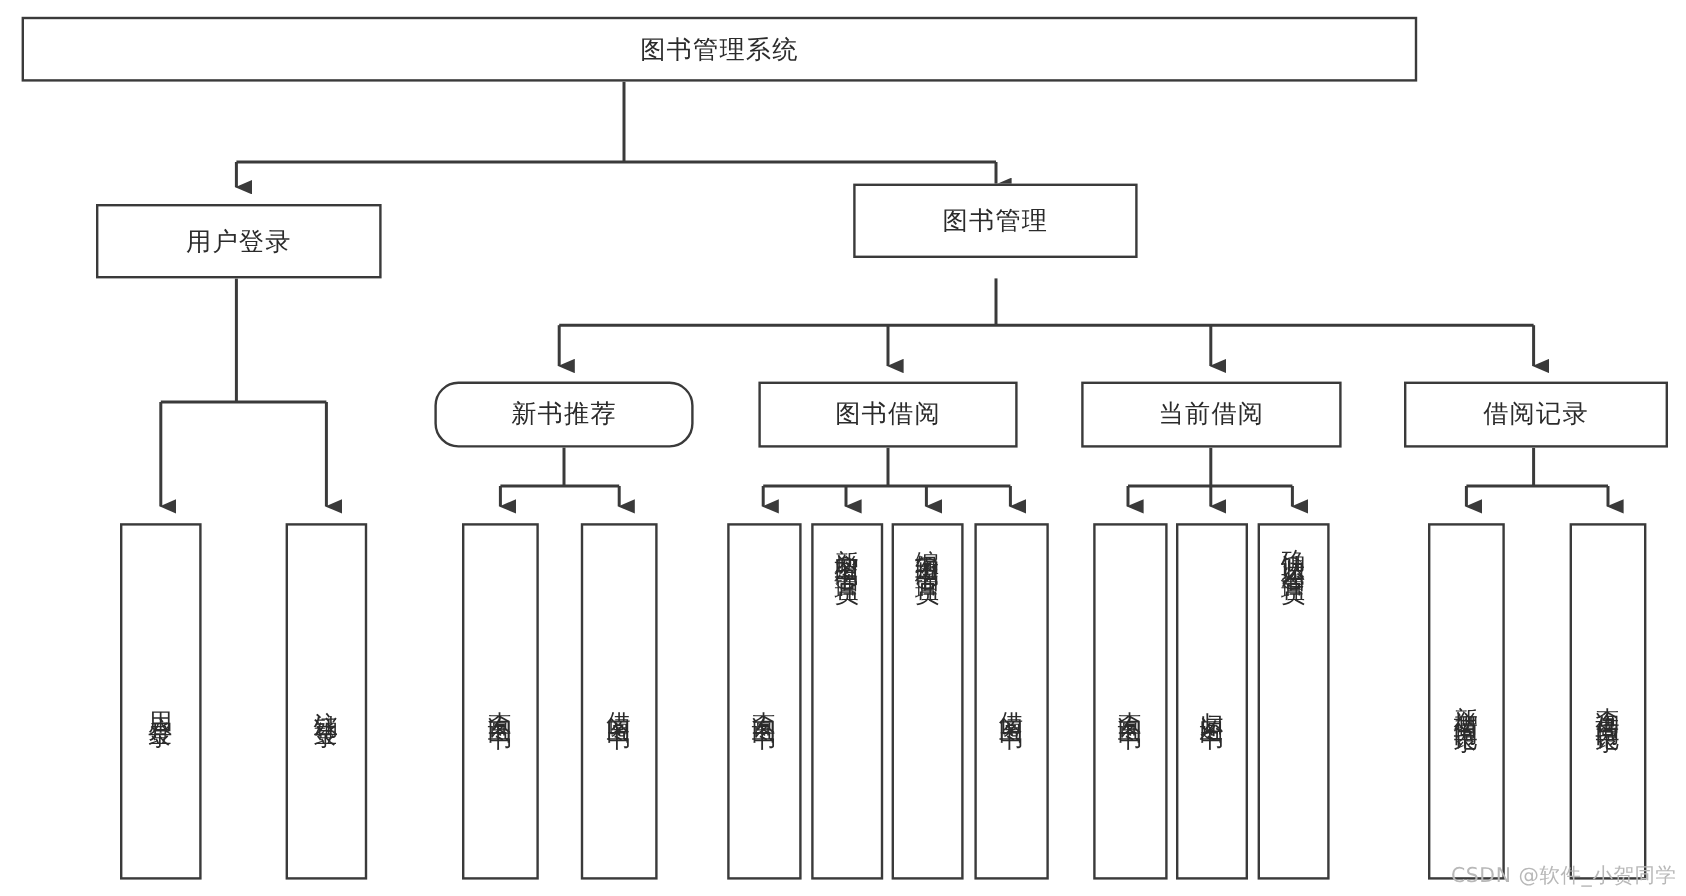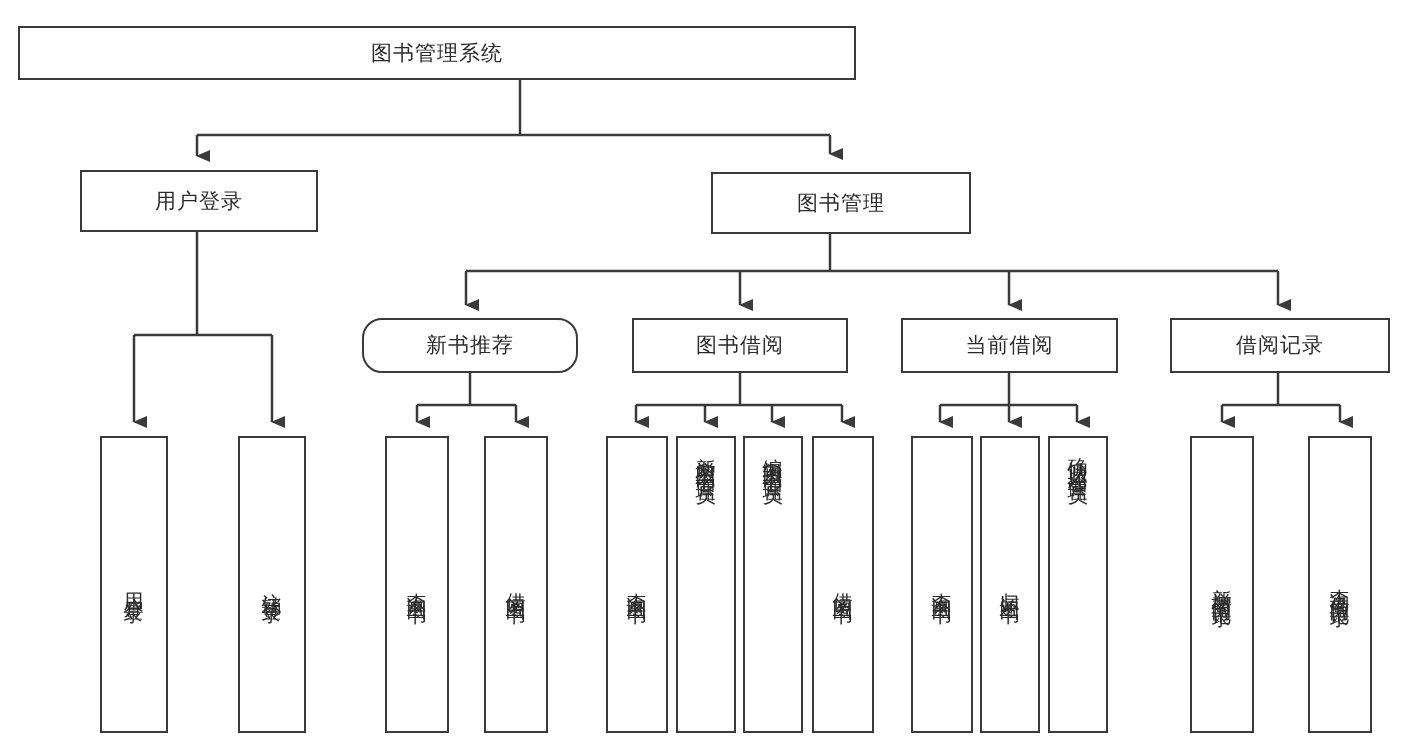--- a/index.html
+++ b/index.html
@@ -105,29 +105,29 @@
       <path d="M 1009 405 L 1009 422" marker-end="url(#arrow)"></path>
       <path d="M 1077 405 L 1077 422" marker-end="url(#arrow)"></path>
 
       <path d="M 1278 373 L 1278 405"></path>
       <path d="M 1222 405 L 1340 405"></path>
       <path d="M 1222 405 L 1222 422" marker-end="url(#arrow)"></path>
       <path d="M 1340 405 L 1340 422" marker-end="url(#arrow)"></path>
     </g>
   </svg>
 
-  <div class="node" style="left:18px;top:26px;width:838px;height:54px;">
+  <div class="node" style="left:18px;top:14px;width:1163px;height:54px;">
     <span class="label">图书管理系统</span>
   </div>
 
   <div class="node" style="left:80px;top:170px;width:238px;height:62px;">
     <span class="label">用户登录</span>
   </div>
 
-  <div class="node" style="left:711px;top:172px;width:260px;height:62px;">
+  <div class="node" style="left:711px;top:153px;width:237px;height:62px;">
     <span class="label">图书管理</span>
   </div>
 
   <div class="node" style="left:362px;top:318px;width:216px;height:55px;border-radius:20px;">
     <span class="label">新书推荐</span>
   </div>
 
   <div class="node" style="left:901px;top:318px;width:217px;height:55px;">
     <span class="label">当前借阅</span>
   </div>
@@ -185,14 +185,15 @@
   </div>
 
   <div class="node leaf midalign" style="left:1190px;top:436px;width:64px;height:297px;">
     <span class="label">新增借阅记录</span>
   </div>
 
   <div class="node leaf midalign" style="left:1308px;top:436px;width:64px;height:297px;">
     <span class="label">查询借阅记录</span>
   </div>
 
+  <div class="watermark">CSDN @软件_小贺同学</div>
 
 </div>
 
 </body></html>

